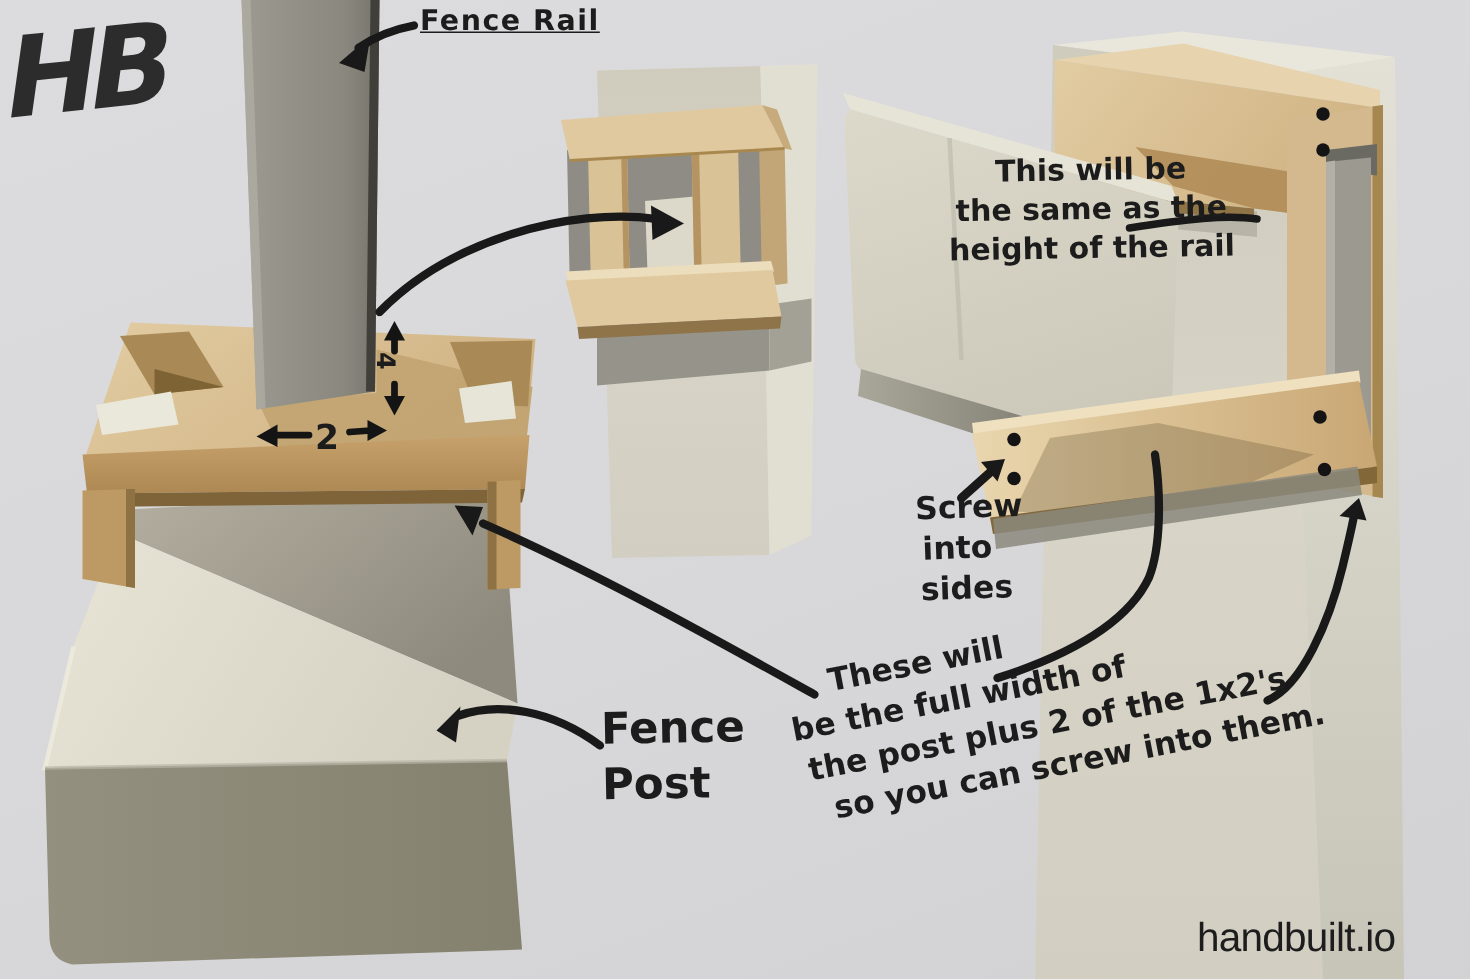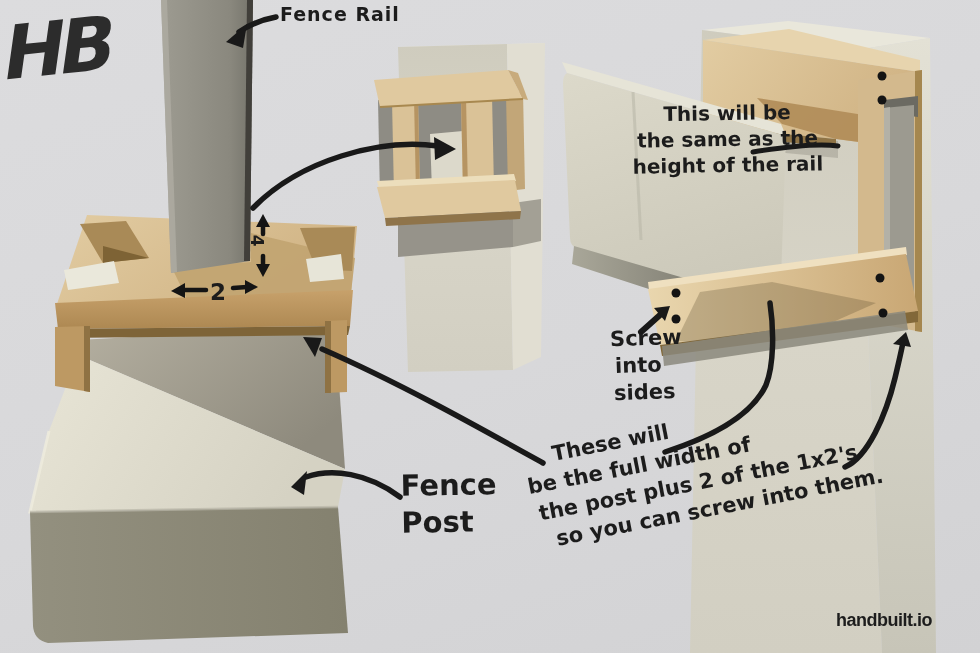--- a/index.html
+++ b/index.html
@@ -10,36 +10,36 @@
   }
   .stage svg{position:absolute;left:0;top:0;z-index:1;}
   .ann{
     position:absolute;z-index:3;color:#1c1c1c;font-weight:700;
     font-family:"DejaVu Sans",sans-serif;white-space:nowrap;line-height:1.25;
   }
   .logo{
     left:4px;top:2px;font-size:74px;font-weight:800;color:#2c2c2c;
     transform:rotate(-6deg) skewX(-14deg);letter-spacing:-6px;
   }
-  .fence-rail-label{left:280px;top:3px;font-size:19px;letter-spacing:1px;}
+  .fence-rail-label{left:280px;top:3px;font-size:19px;letter-spacing:1px;text-decoration:underline;}
   .rail-height-note{left:630px;top:100px;width:195px;text-align:center;
     font-size:20px;line-height:26px;transform:rotate(-1deg);}
   .screw-note{left:611px;top:325px;font-size:21px;line-height:27px;transform:rotate(-2deg);}
   .screw-note div:nth-child(2){margin-left:4px;}
   .screw-note div:nth-child(3){margin-left:2px;}
   .width-note{left:520px;top:446px;font-size:21px;line-height:28px;
     transform:rotate(-11deg);transform-origin:0 0;}
   .width-note div:nth-child(1){margin-left:30px;}
   .width-note div:nth-child(3){margin-left:6px;}
   .width-note div:nth-child(4){margin-left:18px;}
   .fence-post-label{left:401px;top:467px;font-size:29px;line-height:37px;transform:rotate(-1deg);}
   .dim-2{left:210px;top:278px;font-size:23px;}
   .dim-4{left:250px;top:230px;font-size:17px;transform:rotate(90deg);}
-  .watermark{left:836px;top:609px;font-size:18px;letter-spacing:-0.5px;color:#1d1d1d;
-    font-family:"Liberation Sans",sans-serif;font-weight:700;}
+  .watermark{left:798px;top:609px;font-size:27px;letter-spacing:-0.5px;color:#1d1d1d;
+    font-family:"Liberation Sans",sans-serif;font-weight:400;}
 </style>
 </head>
 <body>
 
 <div class="stage">
 
 <svg width="980" height="653" viewBox="0 0 980 653">
   <defs>
     <linearGradient id="gPostShadeL" x1="0" y1="0" x2="1" y2="0.6">
       <stop offset="0" stop-color="#b6b1a2"></stop>

